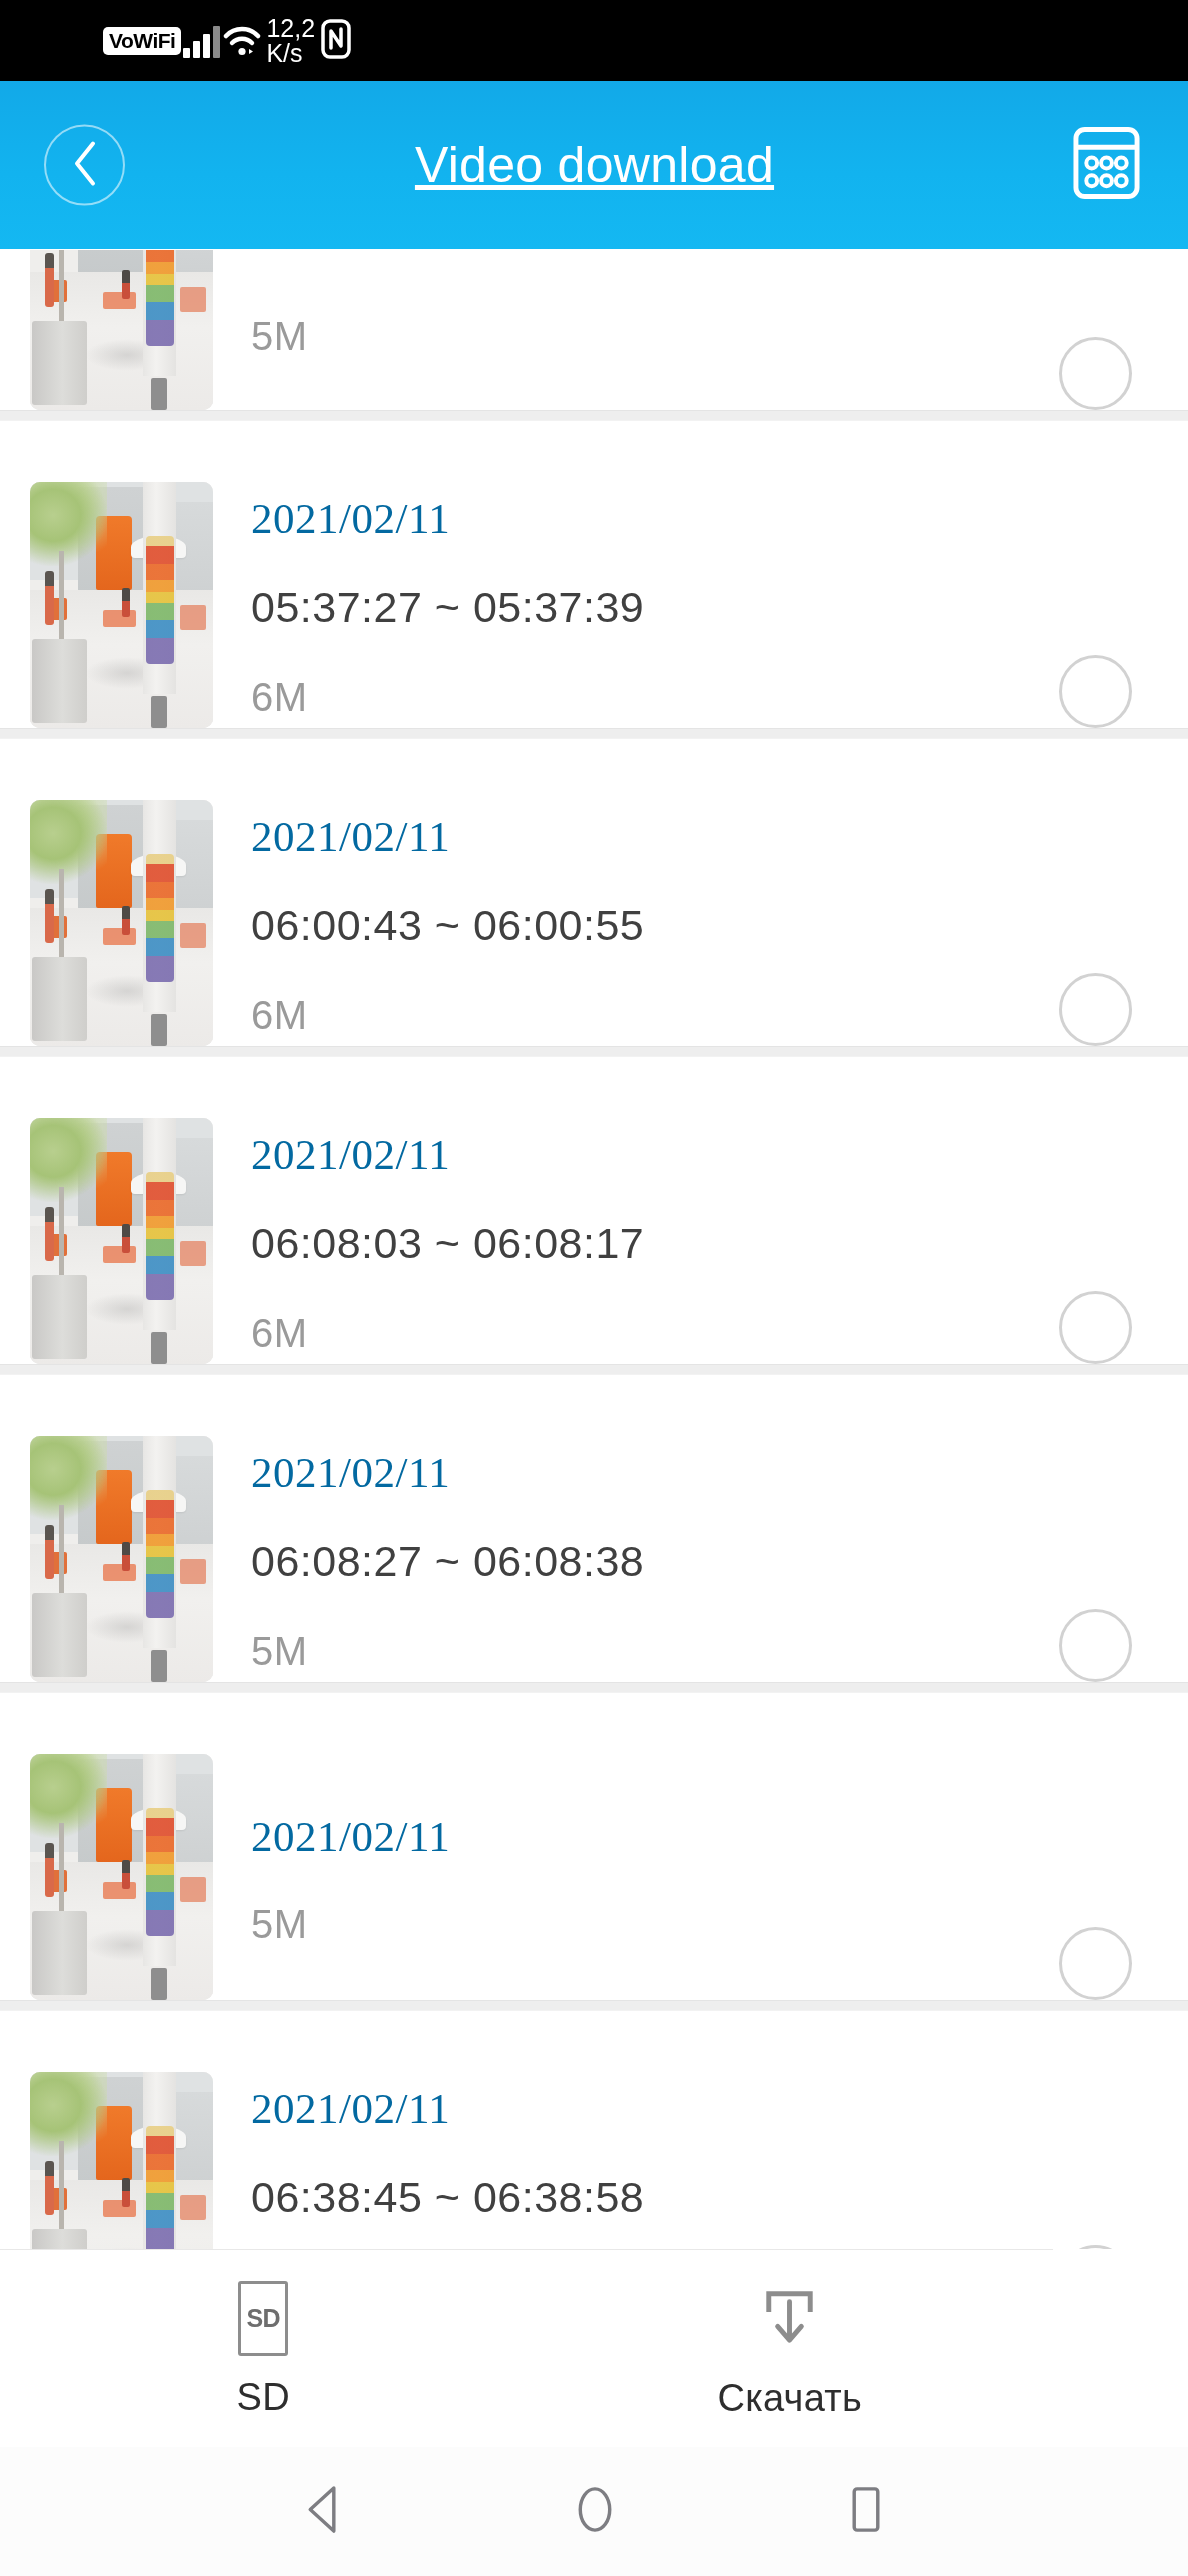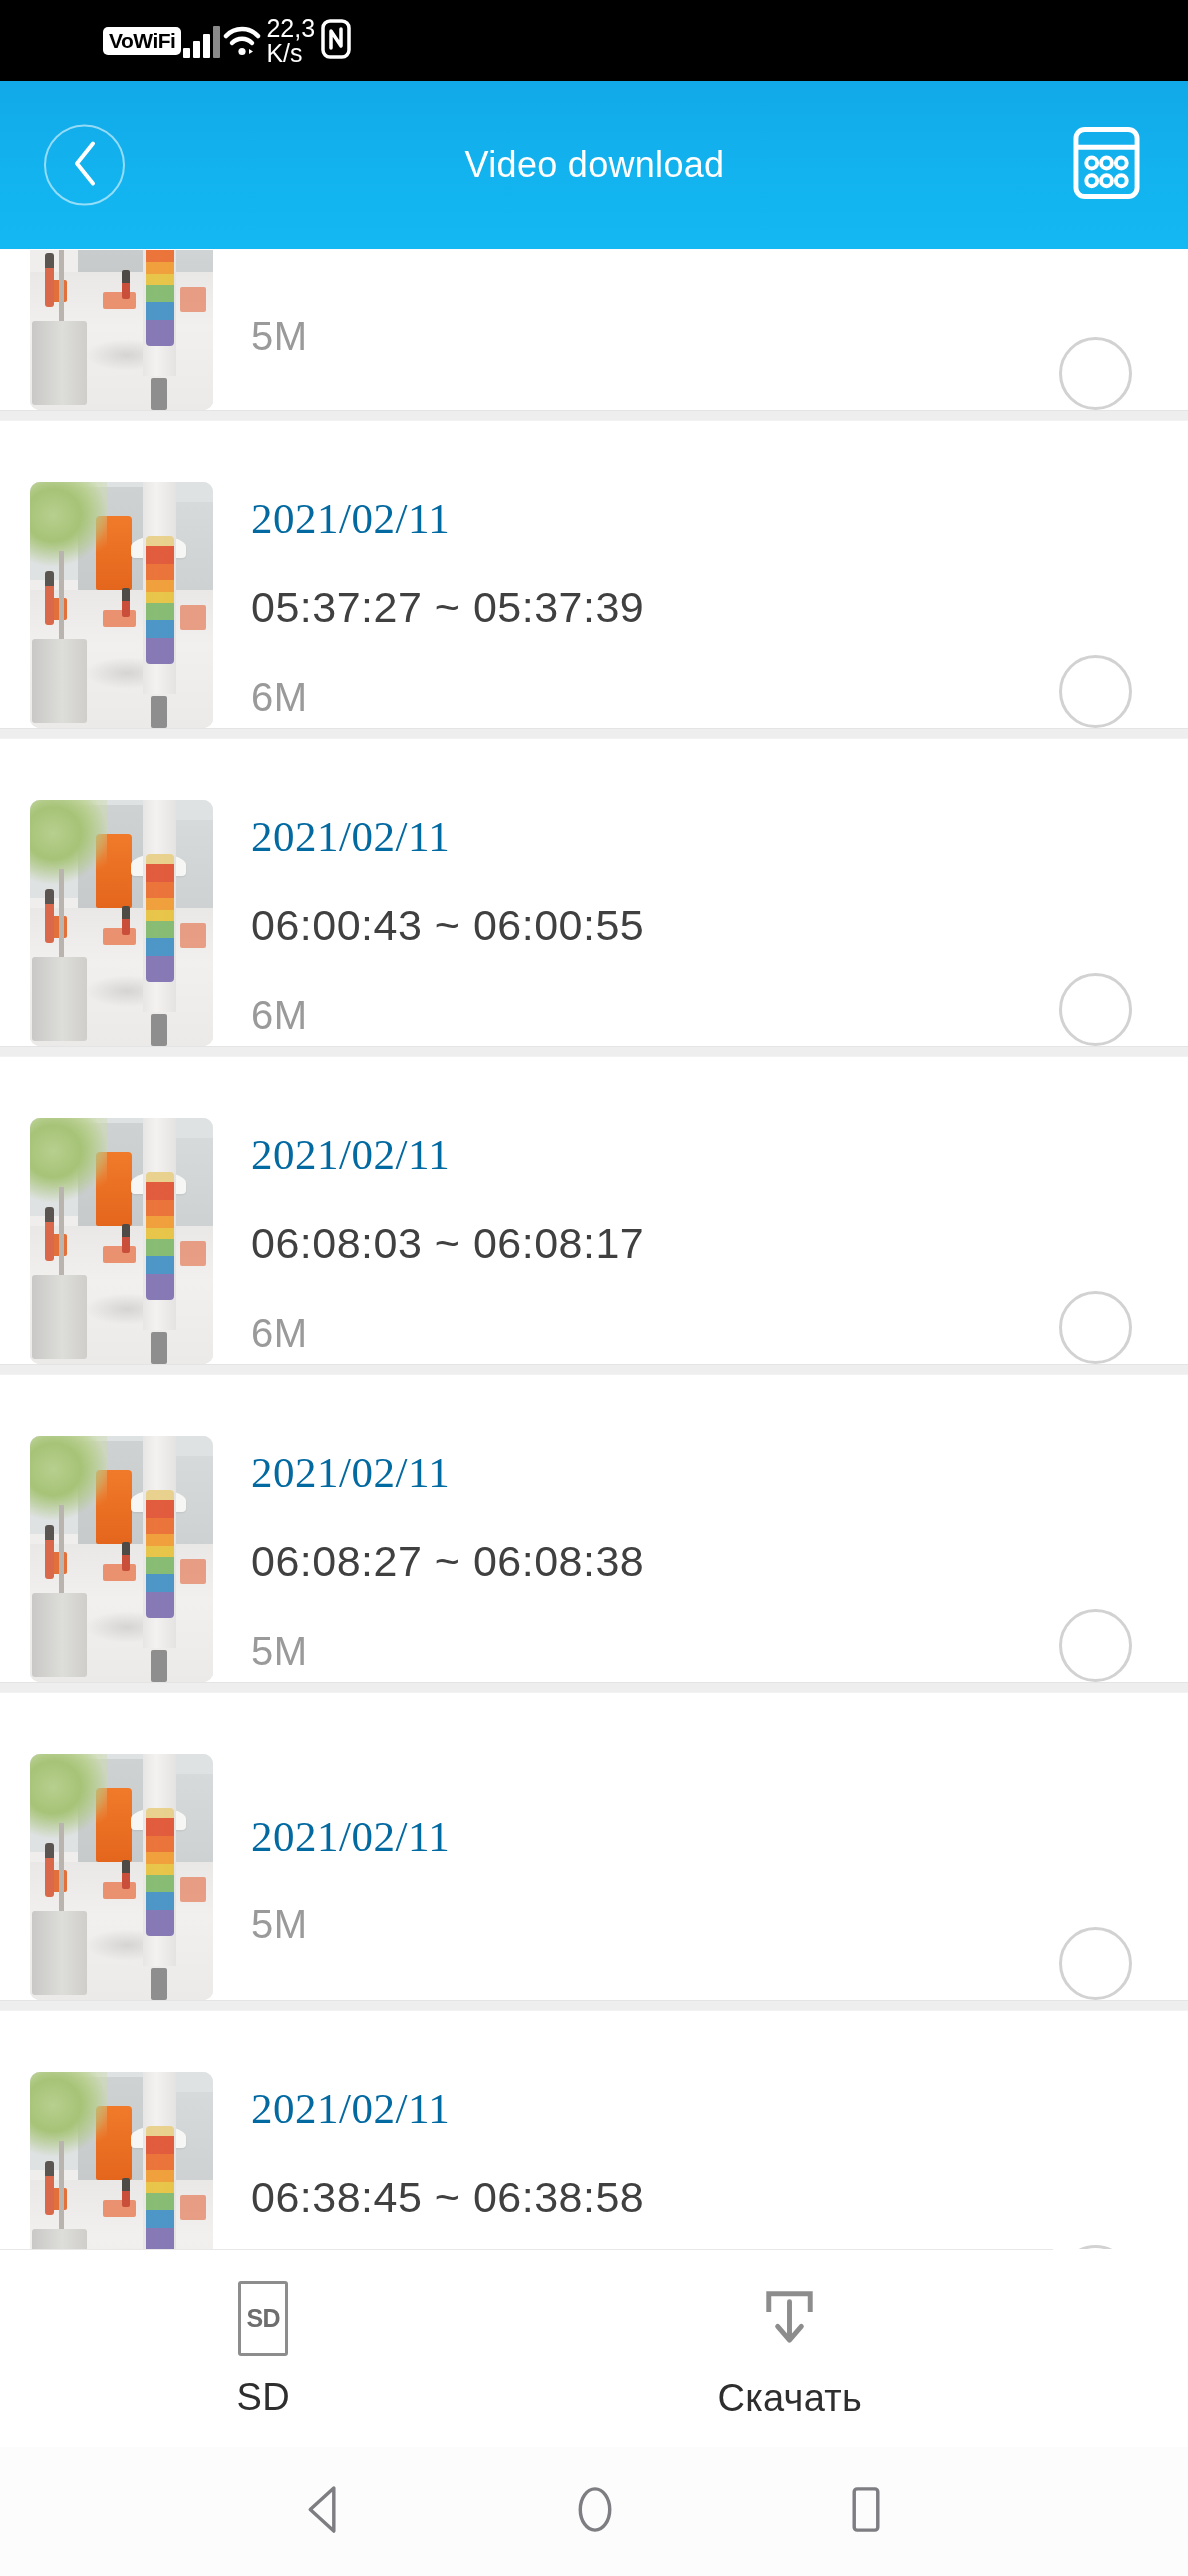--- a/index.html
+++ b/index.html
@@ -117,23 +117,24 @@
     transform: translateY(-50%);
     width: 81px; height: 81px;
     border: 2px solid rgba(255,255,255,0.55);
     border-radius: 50%;
     display: flex;
     align-items: center;
     justify-content: center;
   }
   .appbar-title {
     color: #ffffff;
-    font-size: 36px;
+    font-size: 50px;
     font-weight: 400;
     letter-spacing: 0.3px;
+    text-decoration: underline;
   }
   .cal-btn {
     position: absolute;
     right: 44px;
     top: 50%;
     transform: translateY(-50%);
     width: 77px; height: 77px;
     display: flex; align-items: center; justify-content: center;
   }
 
@@ -380,21 +381,21 @@
       <span class="wifi-ico">
         <svg width="40" height="34" viewBox="0 0 40 34">
           <path d="M4 12 A22 22 0 0 1 36 12" stroke="#fff" stroke-width="4.5" fill="none" stroke-linecap="round"></path>
           <path d="M10 19 A14 14 0 0 1 30 19" stroke="#fff" stroke-width="4.5" fill="none" stroke-linecap="round"></path>
           <circle cx="20" cy="27.5" r="3.6" fill="#fff"></circle>
           <path d="M27 25 l4 2.5 -4 2.5 z" fill="#fff"></path>
         </svg>
       </span>
 
       <span class="net-speed">
-        <span>22,3</span>
+        <span>12,2</span>
         <span>K/s</span>
       </span>
 
       <span class="nfc-ico">
         <svg width="30" height="40" viewBox="0 0 30 40">
           <rect x="2" y="2" width="26" height="36" rx="7" stroke="#fff" stroke-width="3.5" fill="none"></rect>
           <path d="M10 29 L10 12 L20 27 L20 10" stroke="#fff" stroke-width="3.5" fill="none" stroke-linecap="round" stroke-linejoin="round"></path>
         </svg>
       </span>
     </div>

